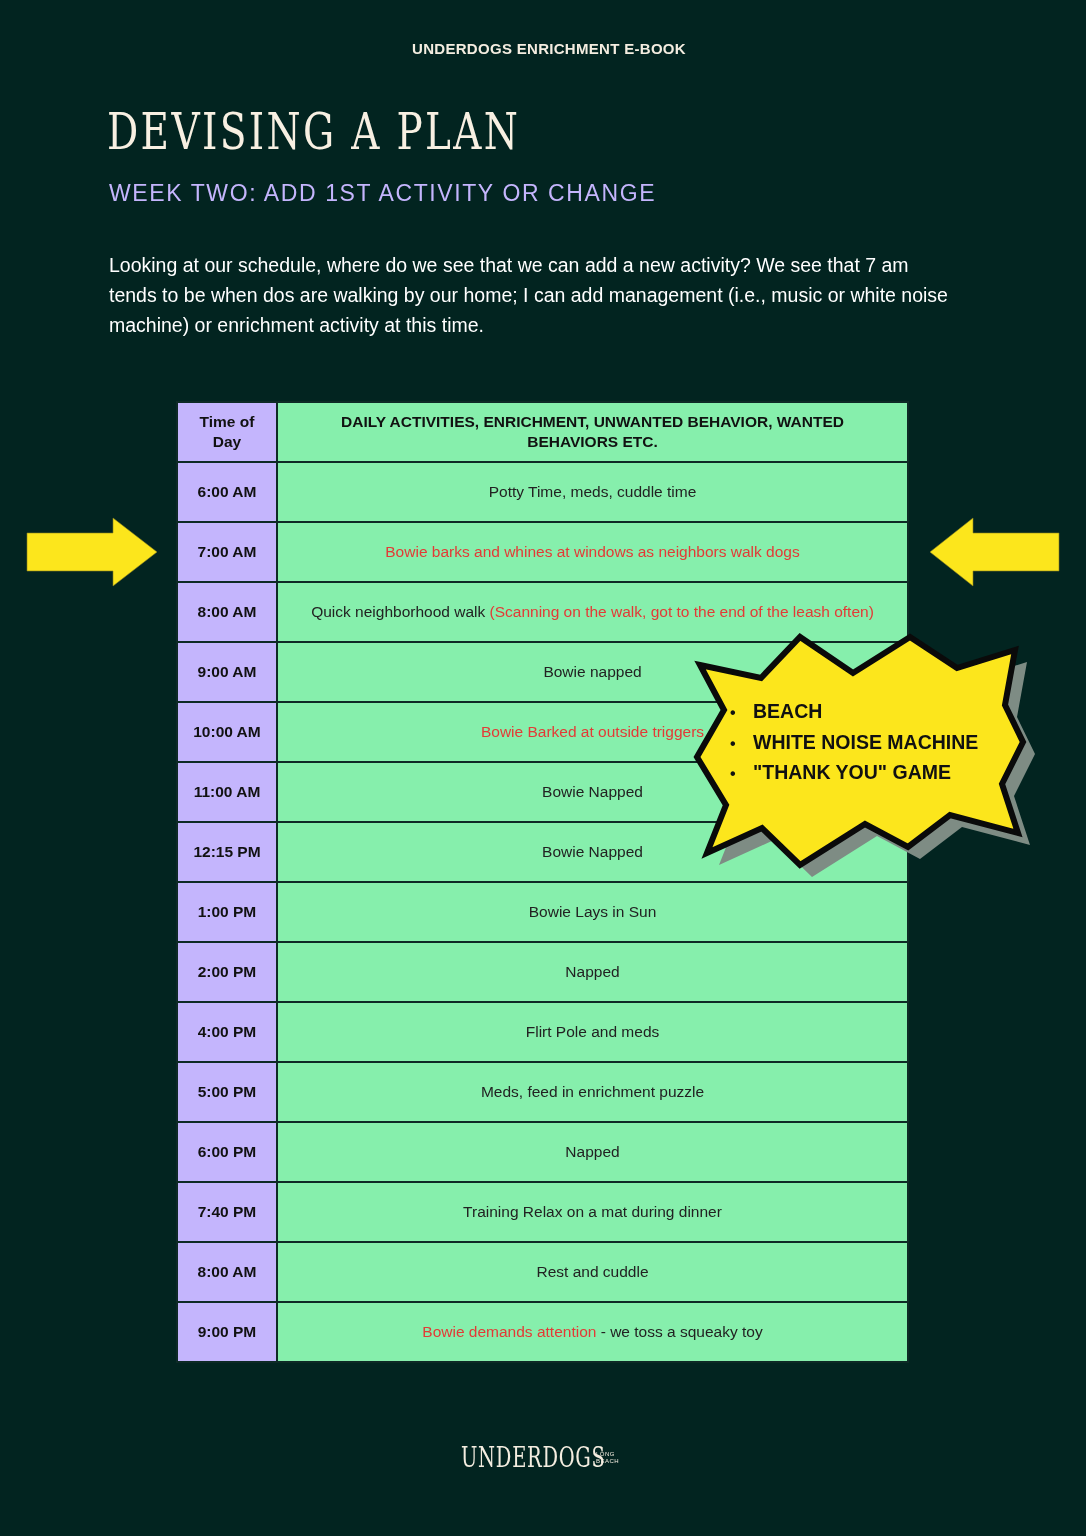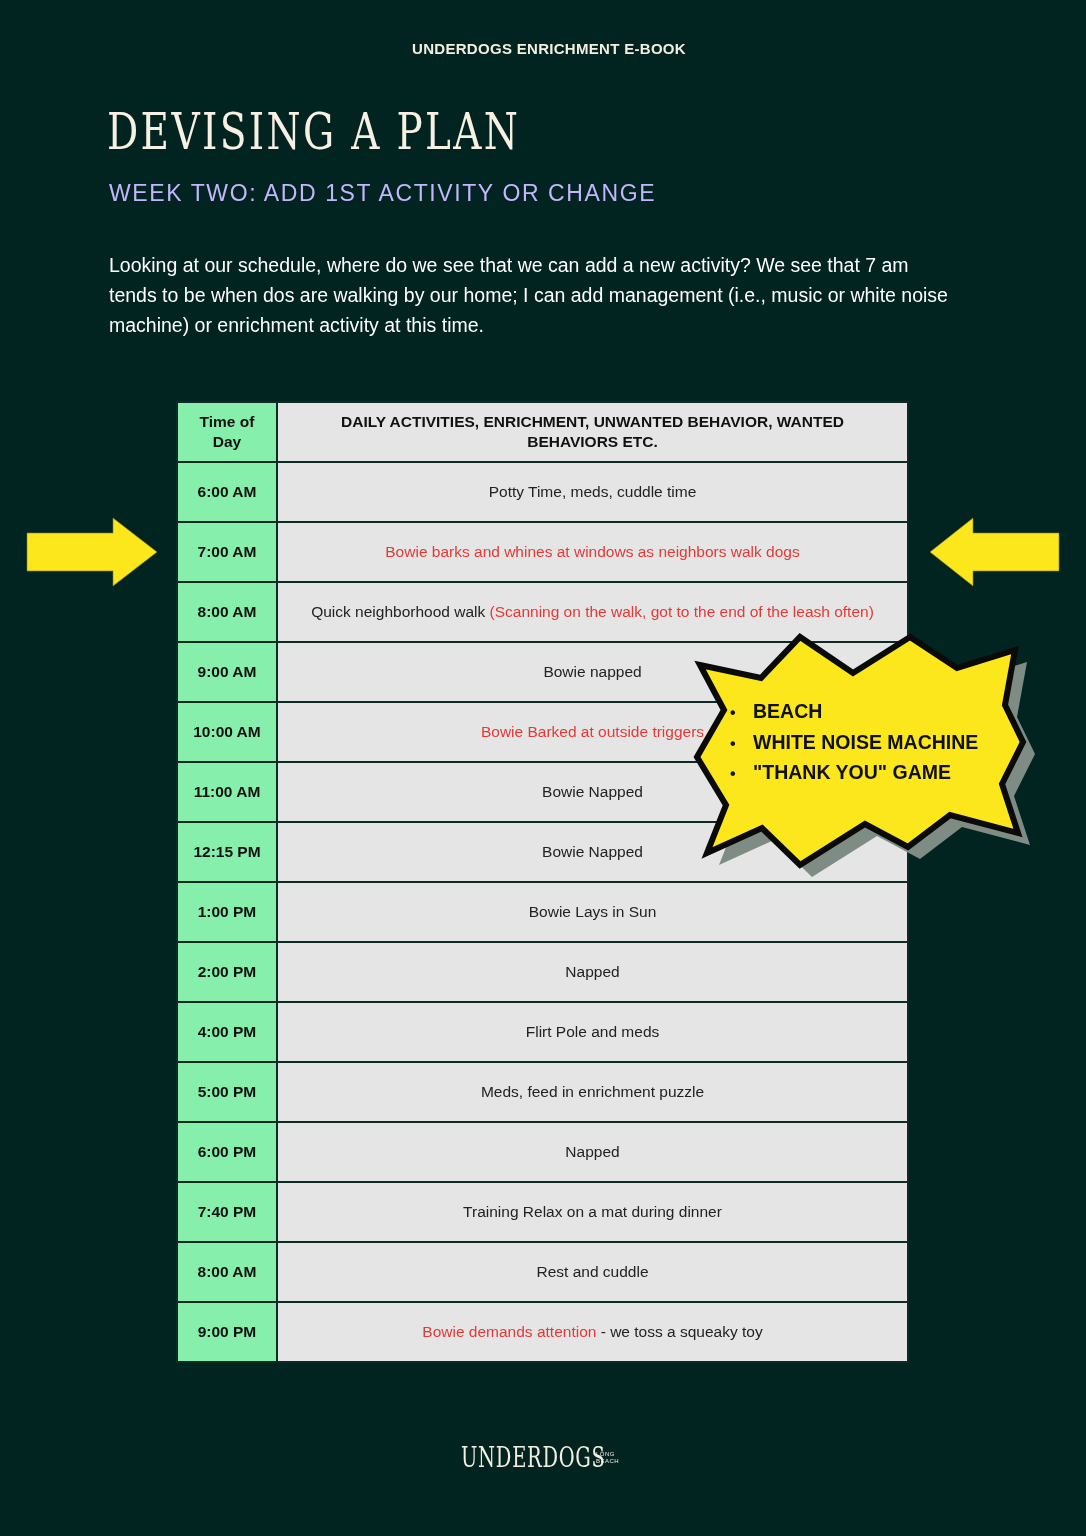--- a/index.html
+++ b/index.html
@@ -36,25 +36,25 @@
       position: absolute; top: 401px; left: 176px; width: 733px;
       border-collapse: collapse;
       border: 2px solid #0e2a26;
       font-family: "Liberation Sans", sans-serif;
     }
     .schedule td, .schedule th {
       border: 2.5px solid #0e2a26;
       height: 60px; text-align: center; vertical-align: middle;
     }
     .schedule .time-col {
-      width: 100px; background: #86efac; color: #111;
+      width: 100px; background: #c4b5fd; color: #111;
       font-weight: bold; font-size: 15.5px;
     }
     .schedule .act-col {
-      background: #e5e5e5; color: #222; font-size: 15.5px; padding: 0 12px;
+      background: #86efac; color: #222; font-size: 15.5px; padding: 0 12px;
       line-height: 20px;
       margin-left: 32px;
     }
     .schedule th.act-col { font-weight: bold; color: #111; font-size: 15.5px; }
     .red { color: #e33a36; }
     .arrow { position: absolute; }
     .starburst { position: absolute; left: 0; top: 0; pointer-events: none; }
     .burst-list {
       position: absolute; top: 697px; left: 730px;
       list-style: none; font-weight: bold; font-size: 19.5px;

